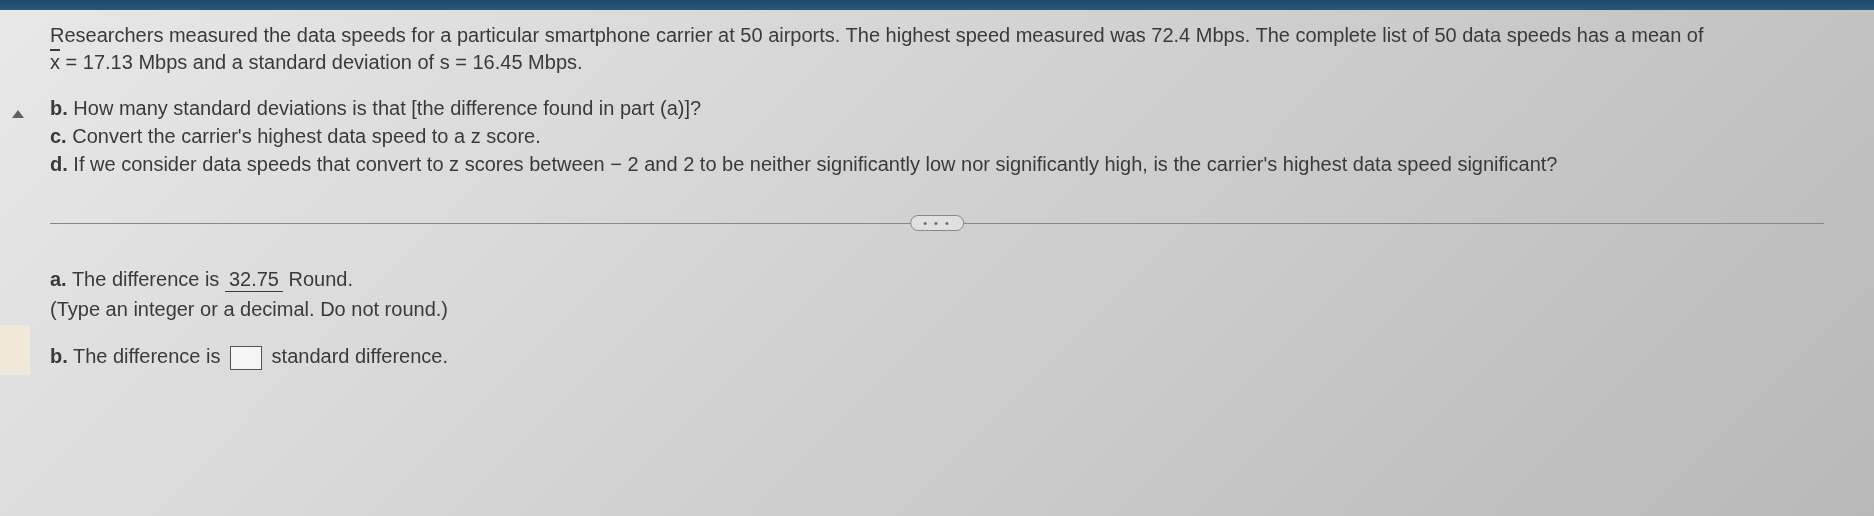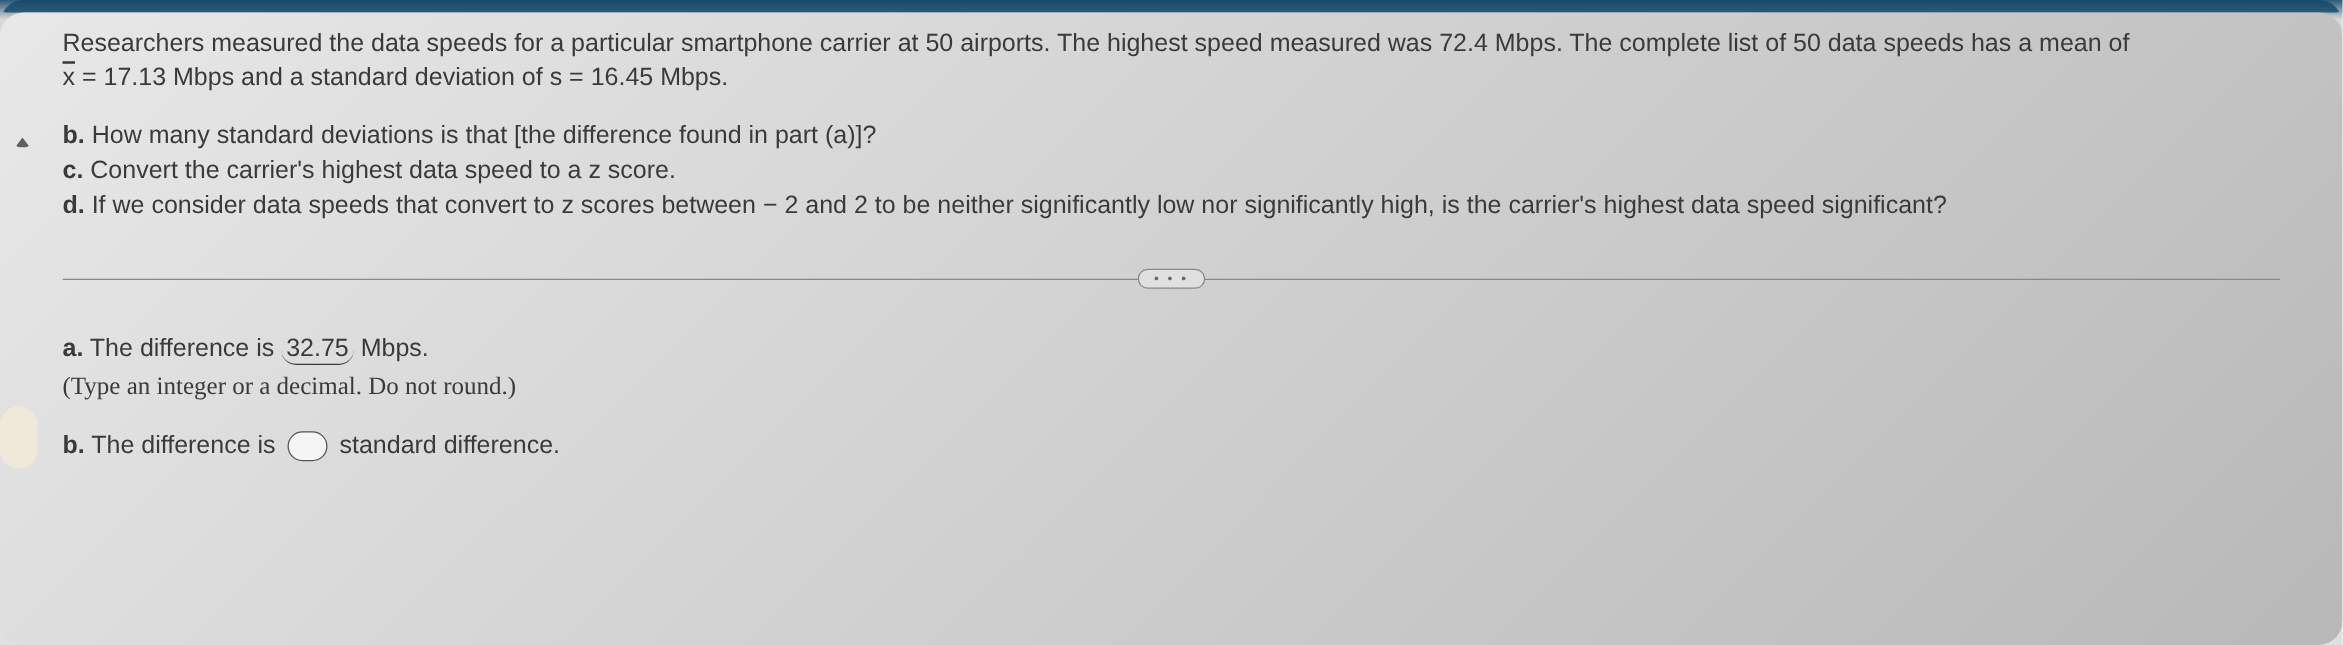--- a/index.html
+++ b/index.html
@@ -1,19 +1,18 @@
 <!DOCTYPE html>
 <html><head>
   <meta charset="utf-8">
   <style>
     * {
       margin: 0;
       padding: 0;
       box-sizing: border-box;
-      border-radius: 19px;
     }
     body {
       font-family: Arial, Helvetica, sans-serif;
       background: linear-gradient(to bottom, #2a5a7a 0%, #d8d8d8 3%, #e0e0e0 100%);
       width: 1874px;
       height: 516px;
       position: relative;
       overflow: hidden;
     }
     .top-bar {
@@ -86,21 +85,20 @@
     .answers-block {
       padding: 0 50px;
       color: #3a3a3a;
       font-size: 20px;
     }
     .answer-line {
       margin-bottom: 6px;
     }
     .answer-hint {
       margin-bottom: 24px;
-      font-family: Liberation Serif, serif;
     }
     .filled-value {
       border-bottom: 1px solid #3a3a3a;
       padding: 0 4px;
       display: inline-block;
     }
     .input-box {
       display: inline-block;
       width: 32px;
       height: 24px;
@@ -150,21 +148,21 @@
 
   <div class="divider-row">
     <div class="divider-line"></div>
     <div class="divider-pill">• • •</div>
   </div>
 
   <div class="left-tab"></div>
 
   <div class="answers-block">
     <div class="answer-line">
-      <span class="part-label">a.</span><span> The difference is </span><span class="filled-value">32.75</span><span> Mbps.</span>
+      <span class="part-label">a.</span><span> The difference is </span><span class="filled-value">32.75</span><span> Round.</span>
     </div>
     <div class="answer-hint">(Type an integer or a decimal. Do not round.)</div>
 
     <div class="answer-line">
       <span class="part-label">b.</span><span> The difference is </span><input type="text" class="input-box" value="" style=""><span> standard difference.</span>
     </div>
   </div>
 
 </div>
 

